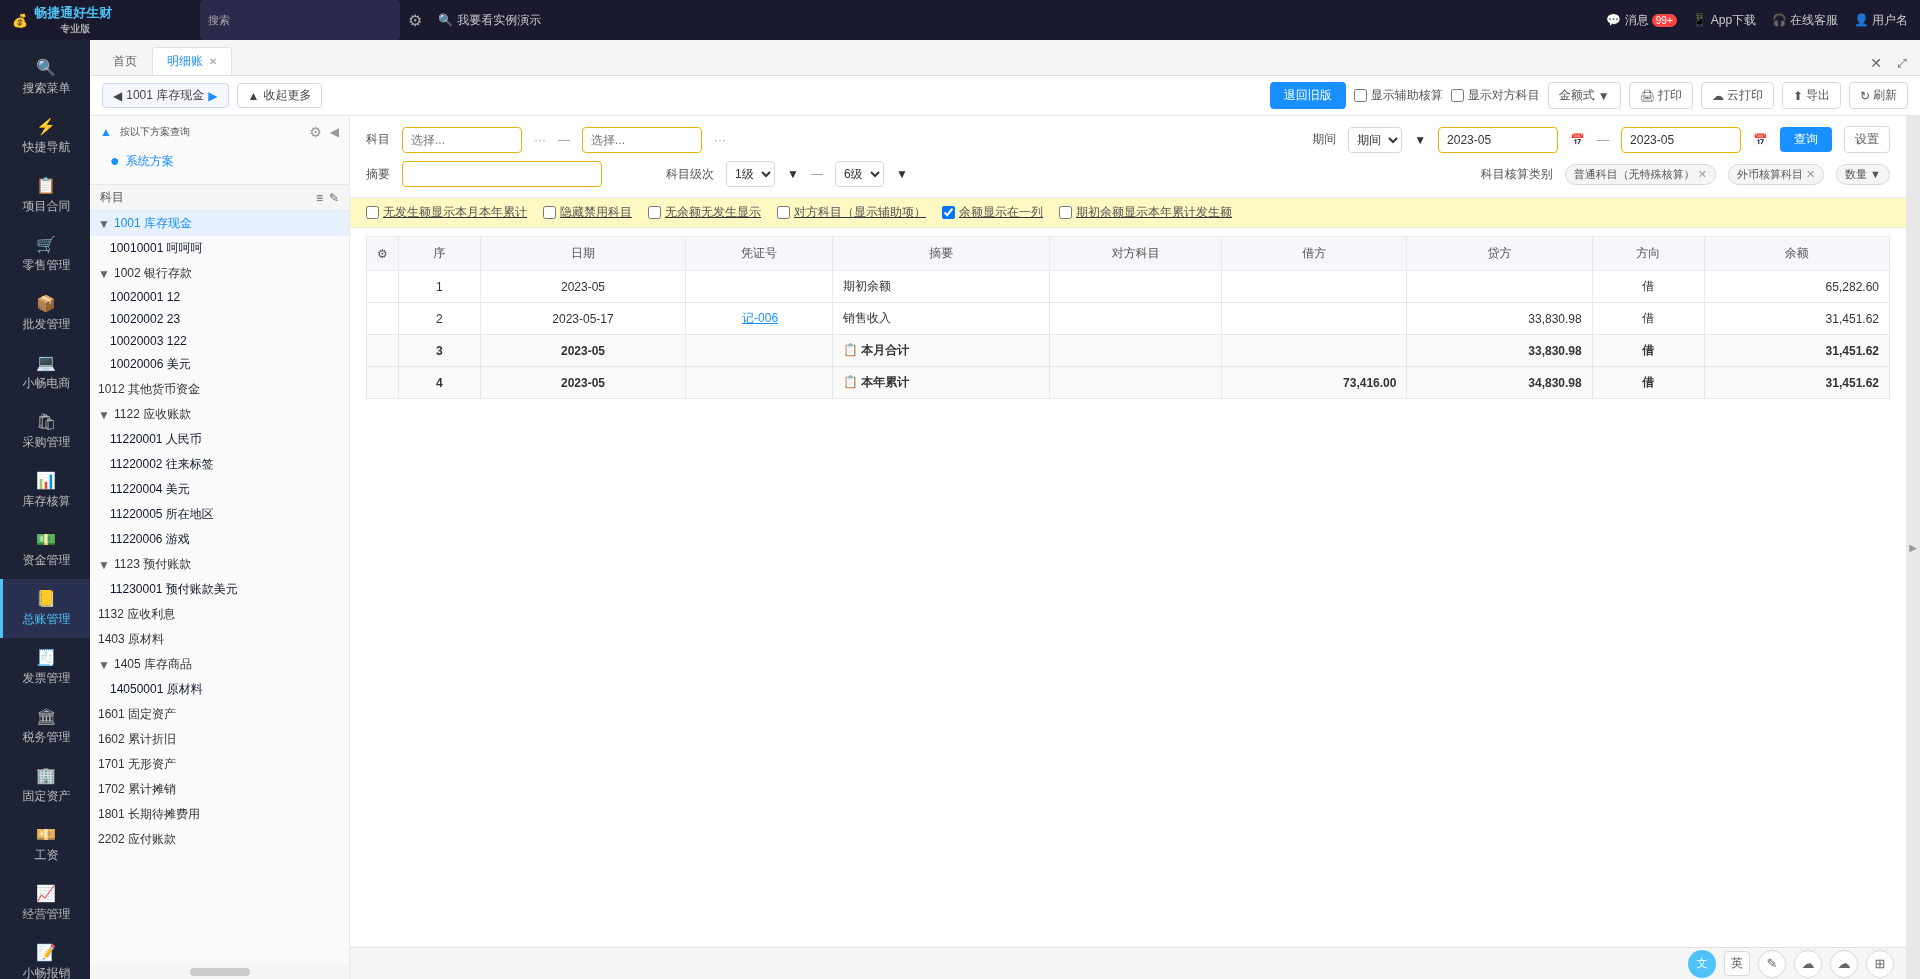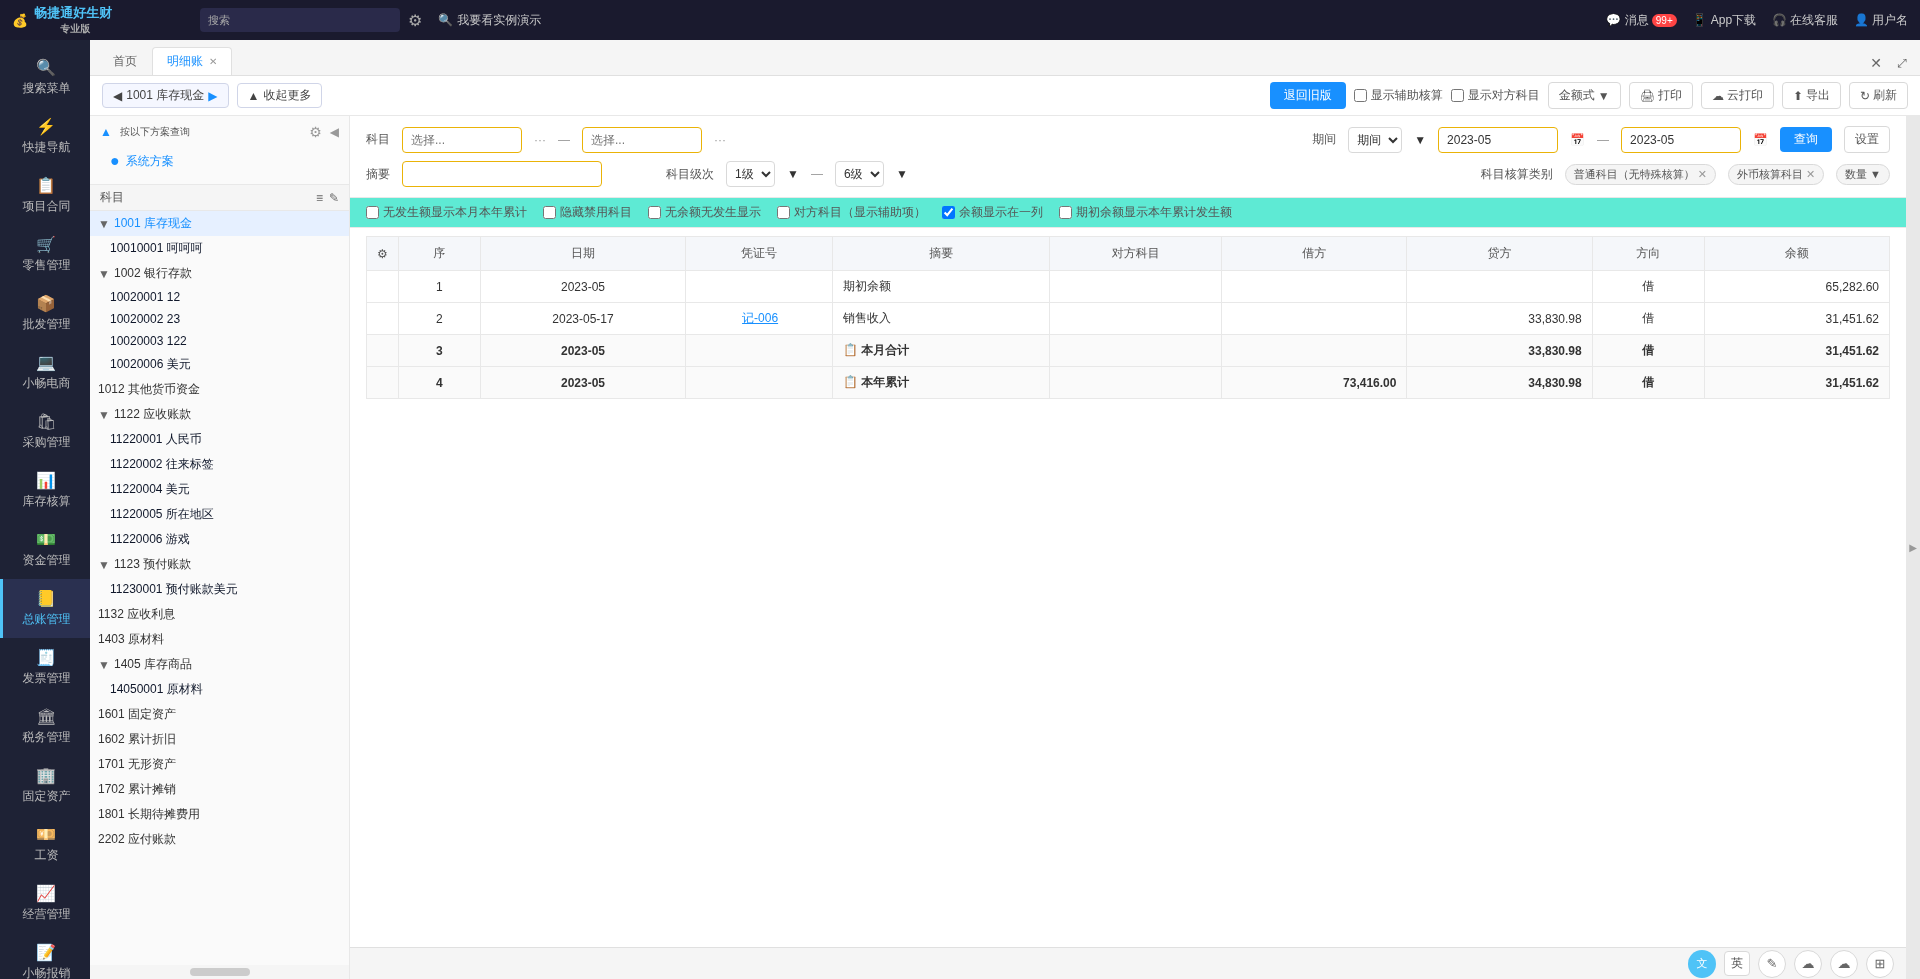--- a/index.html
+++ b/index.html
@@ -21,21 +21,21 @@
       gap: 6px;
       font-size: 13px;
       font-weight: bold;
       color: #4fc3f7;
       min-width: 180px;
     }
     .top-bar-logo .sub { font-size: 10px; color: #aaa; margin-left: 26px; }
     .top-bar-search {
       flex: 1;
       max-width: 200px;
-      height: 24px;
+      height: 40px;
       background: #2a2a4a;
       border-radius: 4px;
       display: flex;
       align-items: center;
       padding: 0 8px;
       color: #aaa;
       font-size: 11px;
     }
     .top-bar-demo {
       display: flex;
@@ -369,23 +369,24 @@
       cursor: pointer;
     }
 
     
     .checkbox-row {
       display: flex;
       align-items: center;
       gap: 16px;
       padding: 6px 16px;
       border-bottom: 1px solid #e8e8e8;
-      background: #5eead4;
+      background: #fef9c3;
       flex-shrink: 0;
       flex-wrap: wrap;
+      text-decoration: underline;
     }
     .cb-item {
       display: flex;
       align-items: center;
       gap: 4px;
       font-size: 12px;
       color: #555;
     }
 
     

